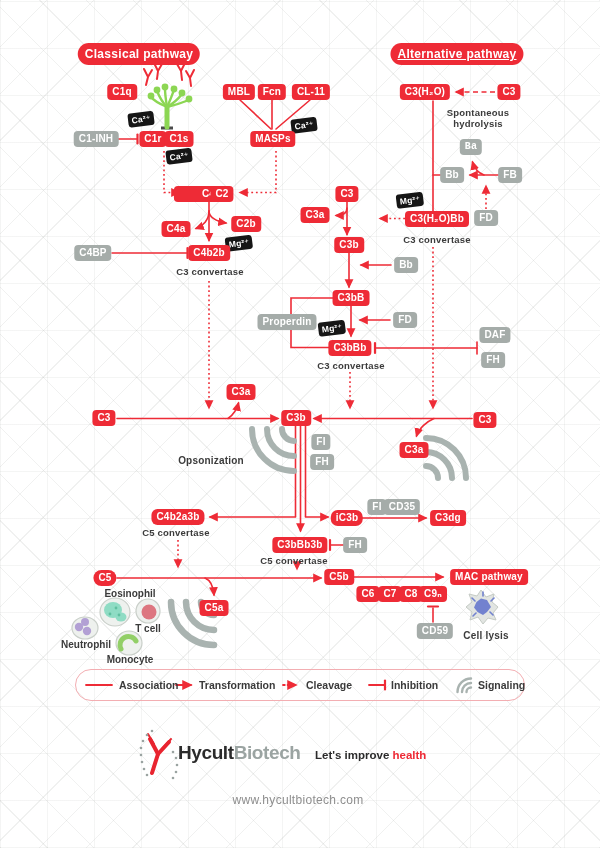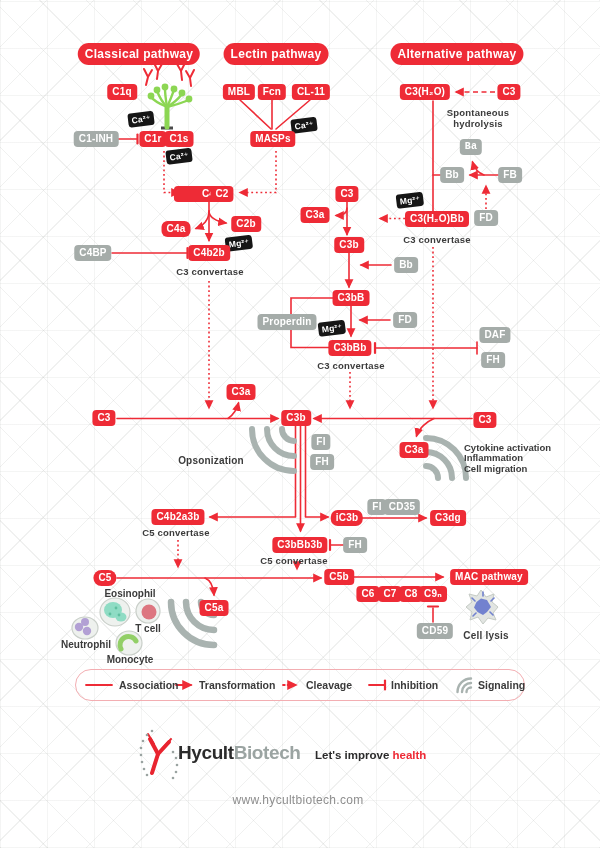--- a/index.html
+++ b/index.html
@@ -242,39 +242,38 @@
         <circle cx="173" cy="752" r="1.3"></circle>
           <circle cx="176" cy="758" r="1.3"></circle>
         <circle cx="177" cy="765" r="1.3"></circle>
           <circle cx="176" cy="772" r="1.3"></circle>
         <circle cx="173" cy="778" r="1.3"></circle>
       </g>
     </g>
   </svg>
 
   <div class="hdr" style="left:139px;top:54px;">Classical pathway</div>
-  <div class="hdr" style="left:276px;top:54px;">Lectin pathway</div>
-  <div class="hdr" style="left:457px;top:54px;">Alternative pathway</div>
+  <div class="hdr" style="left:457px;top:54px;text-decoration:underline;">Alternative pathway</div>
 
   <div class="badge red" style="left:122px;top:92px;">C1q</div>
   <div class="badge black" style="left:141px;top:119px;">Ca²⁺</div>
   <div class="badge gray" style="left:96px;top:139px;">C1-INH</div>
   <div class="badge red" style="left:153px;top:139px;">C1r</div>
   <div class="badge red" style="left:179px;top:139px;">C1s</div>
   <div class="badge black" style="left:179px;top:156px;">Ca²⁺</div>
 
   <div class="badge red" style="left:239px;top:92px;">MBL</div>
   <div class="badge red" style="left:272px;top:92px;">Fcn</div>
   <div class="badge red" style="left:311px;top:92px;">CL-11</div>
   <div class="badge black" style="left:304px;top:125px;">Ca²⁺</div>
   <div class="badge red" style="left:273px;top:139px;">MASPs</div>
 
   <div class="badge red" style="left:197px;top:194px;padding-left:28px;">C4</div>
   <div class="badge red" style="left:222px;top:194px;">C2</div>
-  <div class="badge red" style="left:176px;top:229px;border-radius:6px;">C4a</div>
+  <div class="badge red" style="left:176px;top:229px;">C4a</div>
   <div class="badge red" style="left:246px;top:224px;">C2b</div>
   <div class="badge black" style="left:239px;top:243px;">Mg²⁺</div>
   <div class="badge red" style="left:209px;top:253px;">C4b2b</div>
   <div class="badge gray" style="left:93px;top:253px;">C4BP</div>
   <div class="note" style="left:210px;top:271px;">C3 convertase</div>
 
   <div class="badge red" style="left:425px;top:92px;">C3(H₂O)</div>
   <div class="badge red" style="left:509px;top:92px;">C3</div>
   <div class="note wrap" style="left:478px;top:119px;width:82px;">Spontaneous hydrolysis</div>
   <div class="badge gray" style="left:471px;top:147px;font-family:Liberation Mono, monospace;">Ba</div>
@@ -299,27 +298,22 @@
   <div class="badge gray" style="left:493px;top:360px;">FH</div>
 
   <div class="badge red" style="left:241px;top:392px;">C3a</div>
   <div class="badge red" style="left:104px;top:418px;">C3</div>
   <div class="badge red" style="left:296px;top:418px;">C3b</div>
   <div class="badge red" style="left:485px;top:420px;">C3</div>
   <div class="badge red" style="left:414px;top:450px;">C3a</div>
   <div class="badge gray" style="left:321px;top:442px;">FI</div>
   <div class="badge gray" style="left:322px;top:462px;">FH</div>
   <div class="note" style="left:211px;top:460px;font-size:10px;">Opsonization</div>
-  <div class="fx" style="left:464px;top:443px;">
-    <div>Cytokine activation</div>
-    <div>Inflammation</div>
-    <div>Cell migration</div>
-  </div>
-
-  <div class="badge red" style="left:178px;top:517px;">C4b2a3b</div>
+
+  <div class="badge red" style="left:178px;top:517px;border-radius:6px;">C4b2a3b</div>
   <div class="note" style="left:176px;top:532px;">C5 convertase</div>
   <div class="badge gray" style="left:377px;top:507px;">FI</div>
   <div class="badge gray" style="left:402px;top:507px;">CD35</div>
   <div class="badge red" style="left:347px;top:518px;border-radius:7px;">iC3b</div>
   <div class="badge red" style="left:448px;top:518px;">C3dg</div>
   <div class="badge red" style="left:300px;top:545px;">C3bBb3b</div>
   <div class="badge gray" style="left:355px;top:545px;">FH</div>
   <div class="note" style="left:294px;top:560px;">C5 convertase</div>
 
   <div class="badge red" style="left:105px;top:578px;border-radius:8px;">C5</div>

